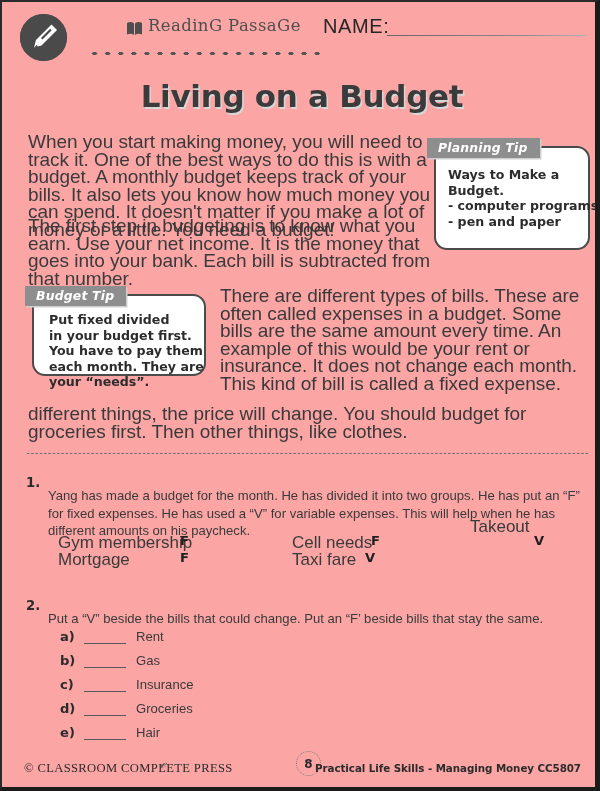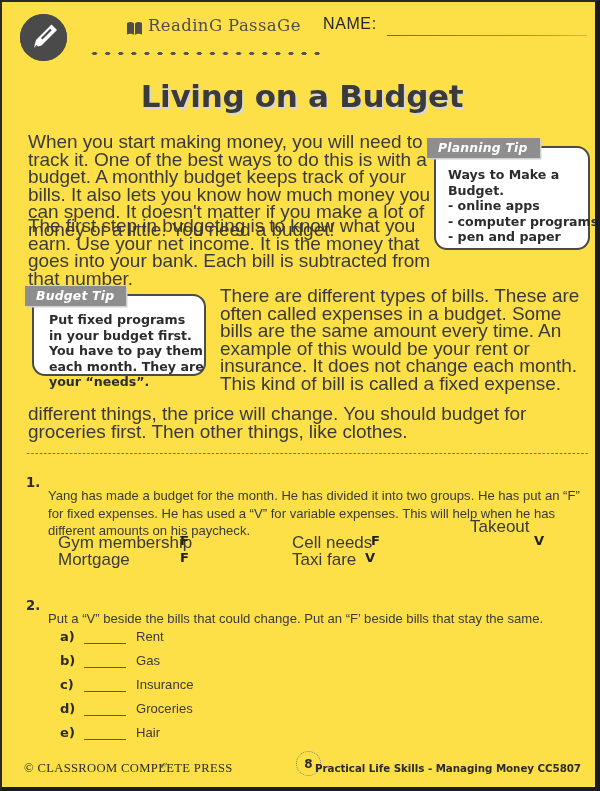--- a/index.html
+++ b/index.html
@@ -11,21 +11,21 @@
     font-family: "Liberation Sans", sans-serif;
     color: #231f20;
     position: relative;
     overflow: hidden;
   }
 
   
   .page {
     position: absolute;
     inset: 0;
-    background: #fde047;
+    background: #fca5a5;
     border-right: 5px solid #1b1b1b;
     border-bottom: 4px solid #1b1b1b;
     border-top: 2px solid #2a2a2a;
     border-left: 2px solid #2a2a2a;
     overflow: hidden;
   }
 
   
   .header {
     position: absolute;
@@ -64,21 +64,21 @@
     left: 86px; top: 48px;
     width: 236px; height: 7px;
     background-image: radial-gradient(#545454 2.6px, transparent 2.7px);
     background-size: 13.1px 7px;
     background-repeat: repeat-x;
   }
 
   .name-label {
     position: absolute;
     left: 321px; top: 13px;
-    font-size: 16px;
+    font-size: 20px;
     letter-spacing: 0.6px;
     color: #262626;
   }
   .name-rule {
     position: absolute;
     left: 385px; top: 33px;
     width: 200px; height: 1px;
     background: linear-gradient(to right, #676767, #8d8d8d 70%, #b3b3b3);
   }
 
@@ -296,29 +296,28 @@
   <div class="passage-para" id="para3">There are different types of bills. These are often called expenses in a budget. Some bills are the same amount every time. An example of this would be your rent or insurance. It does not change each month. This kind of bill is called a fixed expense.</div>
 
 
   <div class="passage-para" id="para5">different things, the price will change. You should budget for groceries first. Then other things, like clothes.</div>
 
   <div class="tipbox" id="planning-tip-box"></div>
   <div class="tip-banner" id="planning-tip-banner">Planning Tip</div>
   <div class="tip-body" id="planning-tip-body">
     <div class="line">Ways to Make a</div>
     <div class="line">Budget.</div>
-    <div class="line">- online apps</div>
     <div class="line">- computer programs</div>
     <div class="line">- pen and paper</div>
   </div>
 
   <div class="tipbox" id="budget-tip-box"></div>
   <div class="tip-banner" id="budget-tip-banner">Budget Tip</div>
   <div class="tip-body" id="budget-tip-body">
-    <div class="line">Put fixed programs</div>
+    <div class="line">Put fixed divided</div>
     <div class="line">in your budget first.</div>
     <div class="line">You have to pay them</div>
     <div class="line">each month. They are</div>
     <div class="line">your “needs”.</div>
   </div>
 
   <div class="divider-dots"></div>
 
   <div class="q-num" id="q1-num">1.</div>
   <div class="q-text" id="q1-text">Yang has made a budget for the month. He has divided it into two groups. He has put an “F” for fixed expenses. He has used a “V” for variable expenses. This will help when he has different amounts on his paycheck.</div>

